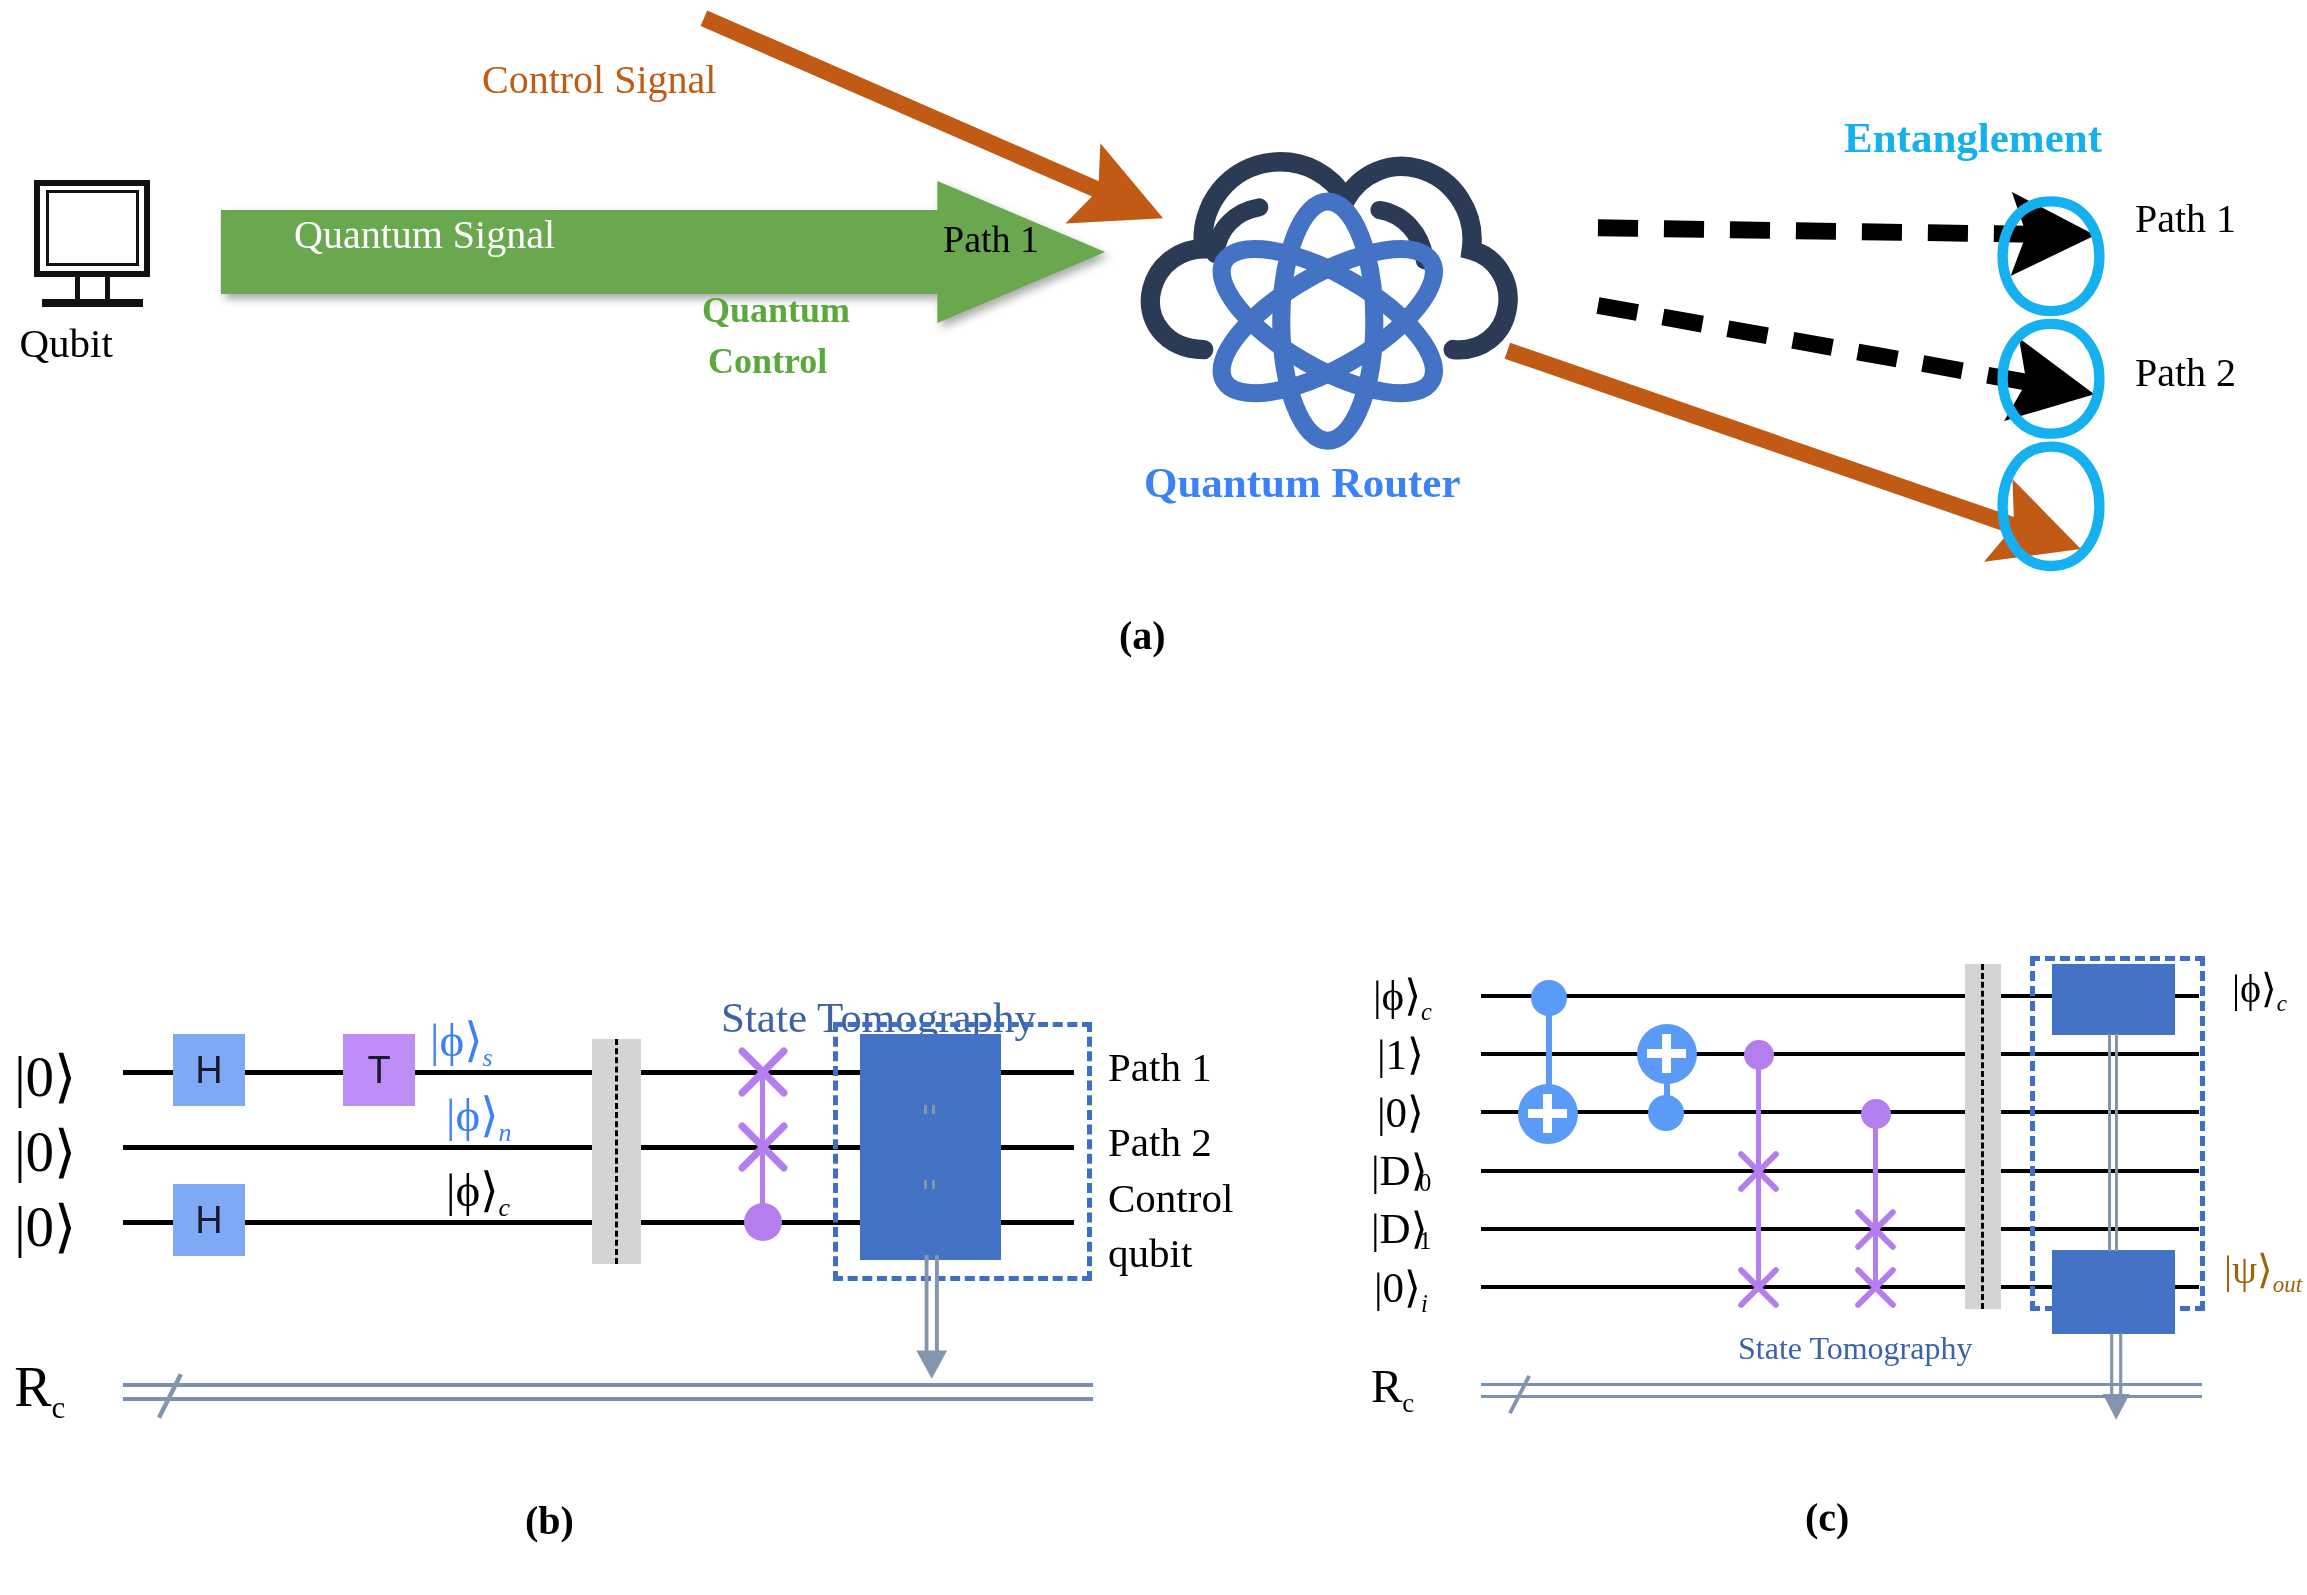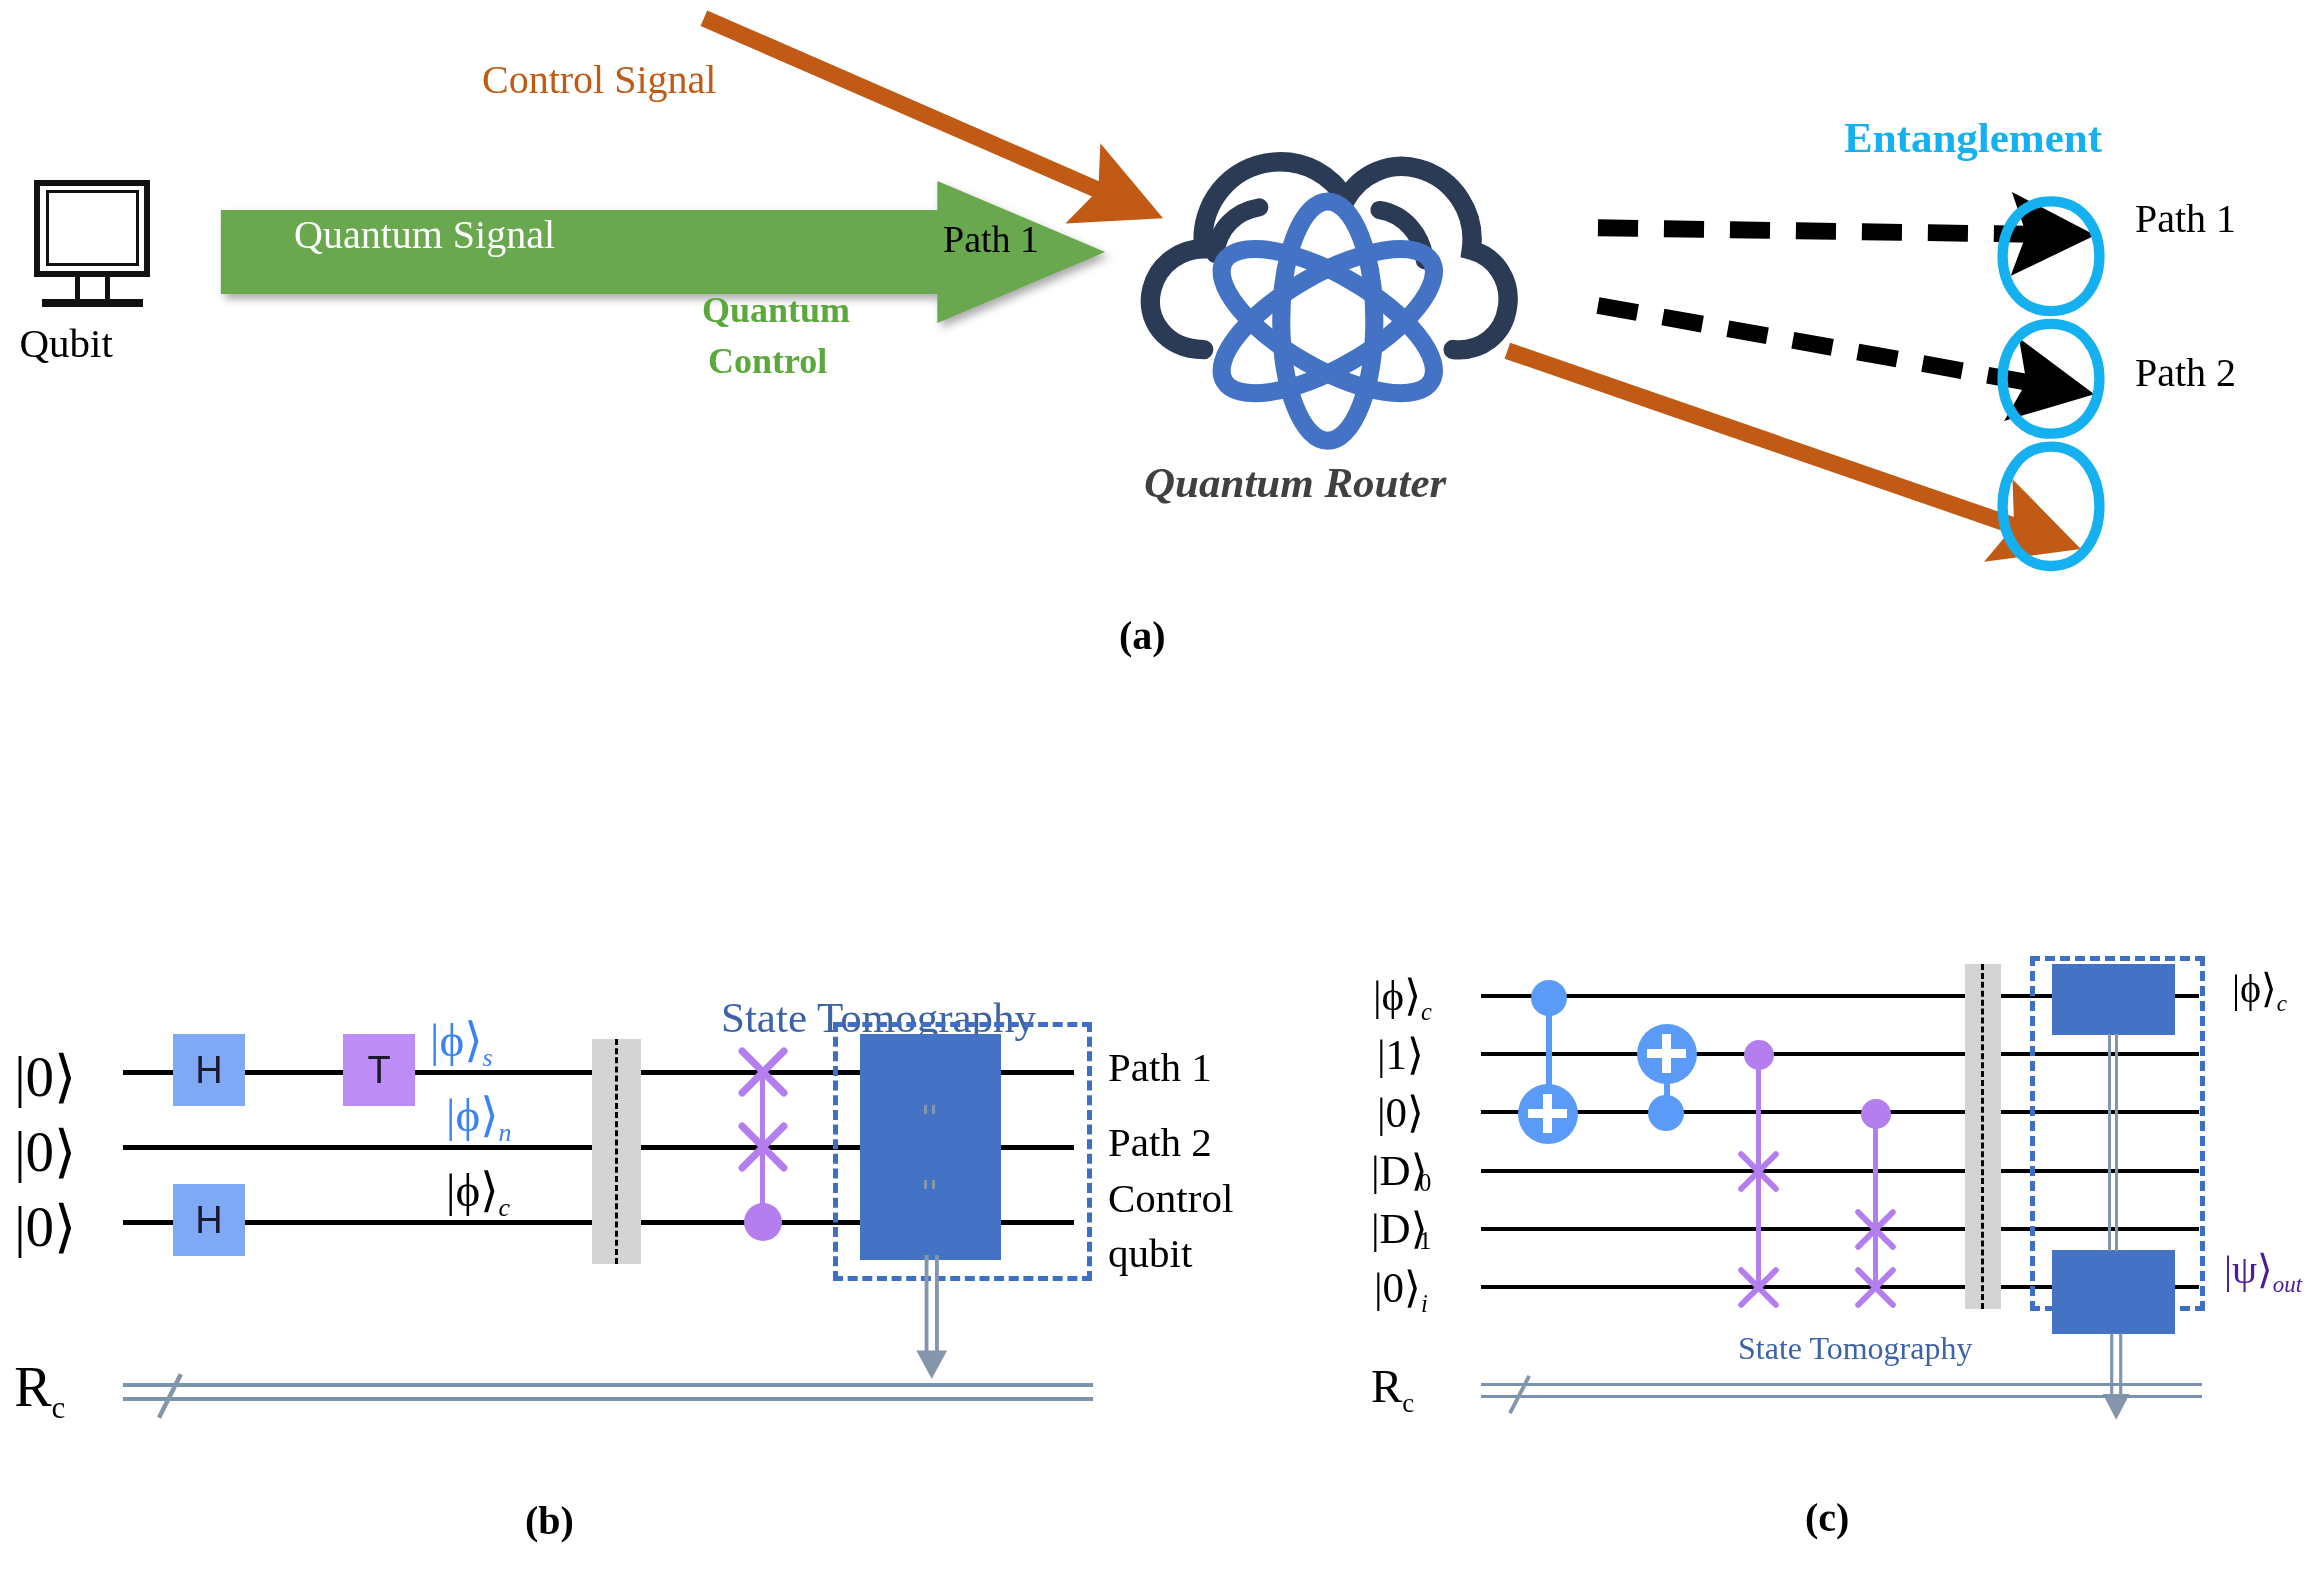--- a/index.html
+++ b/index.html
@@ -100,21 +100,21 @@
              C 362 128 408 108 452 120 C 508 135 542 190 534 246
              C 572 256 596 294 590 334 C 584 378 548 404 506 400" fill="none" stroke="#2B3A55" stroke-width="30" stroke-linecap="round"></path>
     <path d="M138 252 C 142 212 170 186 206 180" fill="none" stroke="#2B3A55" stroke-width="28" stroke-linecap="round"></path>
     <path d="M392 184 C 430 190 458 222 462 262" fill="none" stroke="#2B3A55" stroke-width="28" stroke-linecap="round"></path>
     <g stroke="#4472C4" stroke-width="28" fill="none">
       <ellipse cx="312" cy="356" rx="72" ry="185"></ellipse>
       <ellipse cx="312" cy="356" rx="72" ry="185" transform="rotate(60 312 356)"></ellipse>
       <ellipse cx="312" cy="356" rx="72" ry="185" transform="rotate(-60 312 356)"></ellipse>
     </g>
   </svg>
-  <div class="txt serif bold nosel" style="left:1144px;top:461px;font-size:43px;color:#404040;font-style:italic;">Quantum Router</div>
+  <div class="txt serif bold nosel" style="left:1144px;top:461px;font-size:43px;color:#3b82f6;">Quantum Router</div>
 
   <div class="txt serif bold nosel" style="left:1844px;top:116px;font-size:43px;color:#14B0F0;">Entanglement</div>
   <svg class="abs" style="left:1980px;top:188px;" width="142" height="401" viewBox="0 0 220 620">
     <g fill="none" stroke="#14B0F0" stroke-width="16">
       <path d="M110 20 C 10 20 10 190 110 190 C 210 190 210 20 110 20 Z"></path>
       <path d="M110 210 C 10 210 10 380 110 380 C 210 380 210 210 110 210 Z"></path>
       <path d="M110 400 C 10 400 10 585 110 585 C 210 585 210 400 110 400 Z"></path>
     </g>
   </svg>
   <div class="txt serif ital nosel" style="left:2135px;top:199px;font-size:40px;color:#000;">Path 1</div>
@@ -307,21 +307,21 @@
     <g stroke="#8396ab" stroke-width="5" fill="none">
       <line x1="26" y1="0" x2="26" y2="96"></line>
         <line x1="40" y1="0" x2="40" y2="96"></line>
     </g>
     <polygon points="12,94 54,94 33,134" fill="#8396ab"></polygon>
   </svg>
 
   <div class="txt serif nosel" style="left:1074px;top:309px;font-size:40px;color:#000;">
     <span>|ϕ⟩</span><sub style="font-size:23px;font-style:italic;">c</sub>
   </div>
-  <div class="txt serif nosel" style="left:1066px;top:590px;font-size:40px;color:#4c1d95;text-align:right;">
+  <div class="txt serif nosel" style="left:1066px;top:590px;font-size:40px;color:#a16207;text-align:right;">
     <span>|ψ⟩</span><sub style="font-size:23px;font-style:italic;">out</sub>
   </div>
 
   <div class="txt serif nosel" style="left:580px;top:672px;font-size:32px;color:#3C63A8;">State Tomography</div>
 
   <div class="txt serif ital nosel" style="left:213px;top:703px;font-size:47px;color:#000;">
     <span>R</span><sub style="font-size:27px;">c</sub>
   </div>
   <div class="classical" style="left:323px;top:723px;width:721px;height:17px;">
     <div class="cl-a" style="top:0;height:3.2px;"></div>

